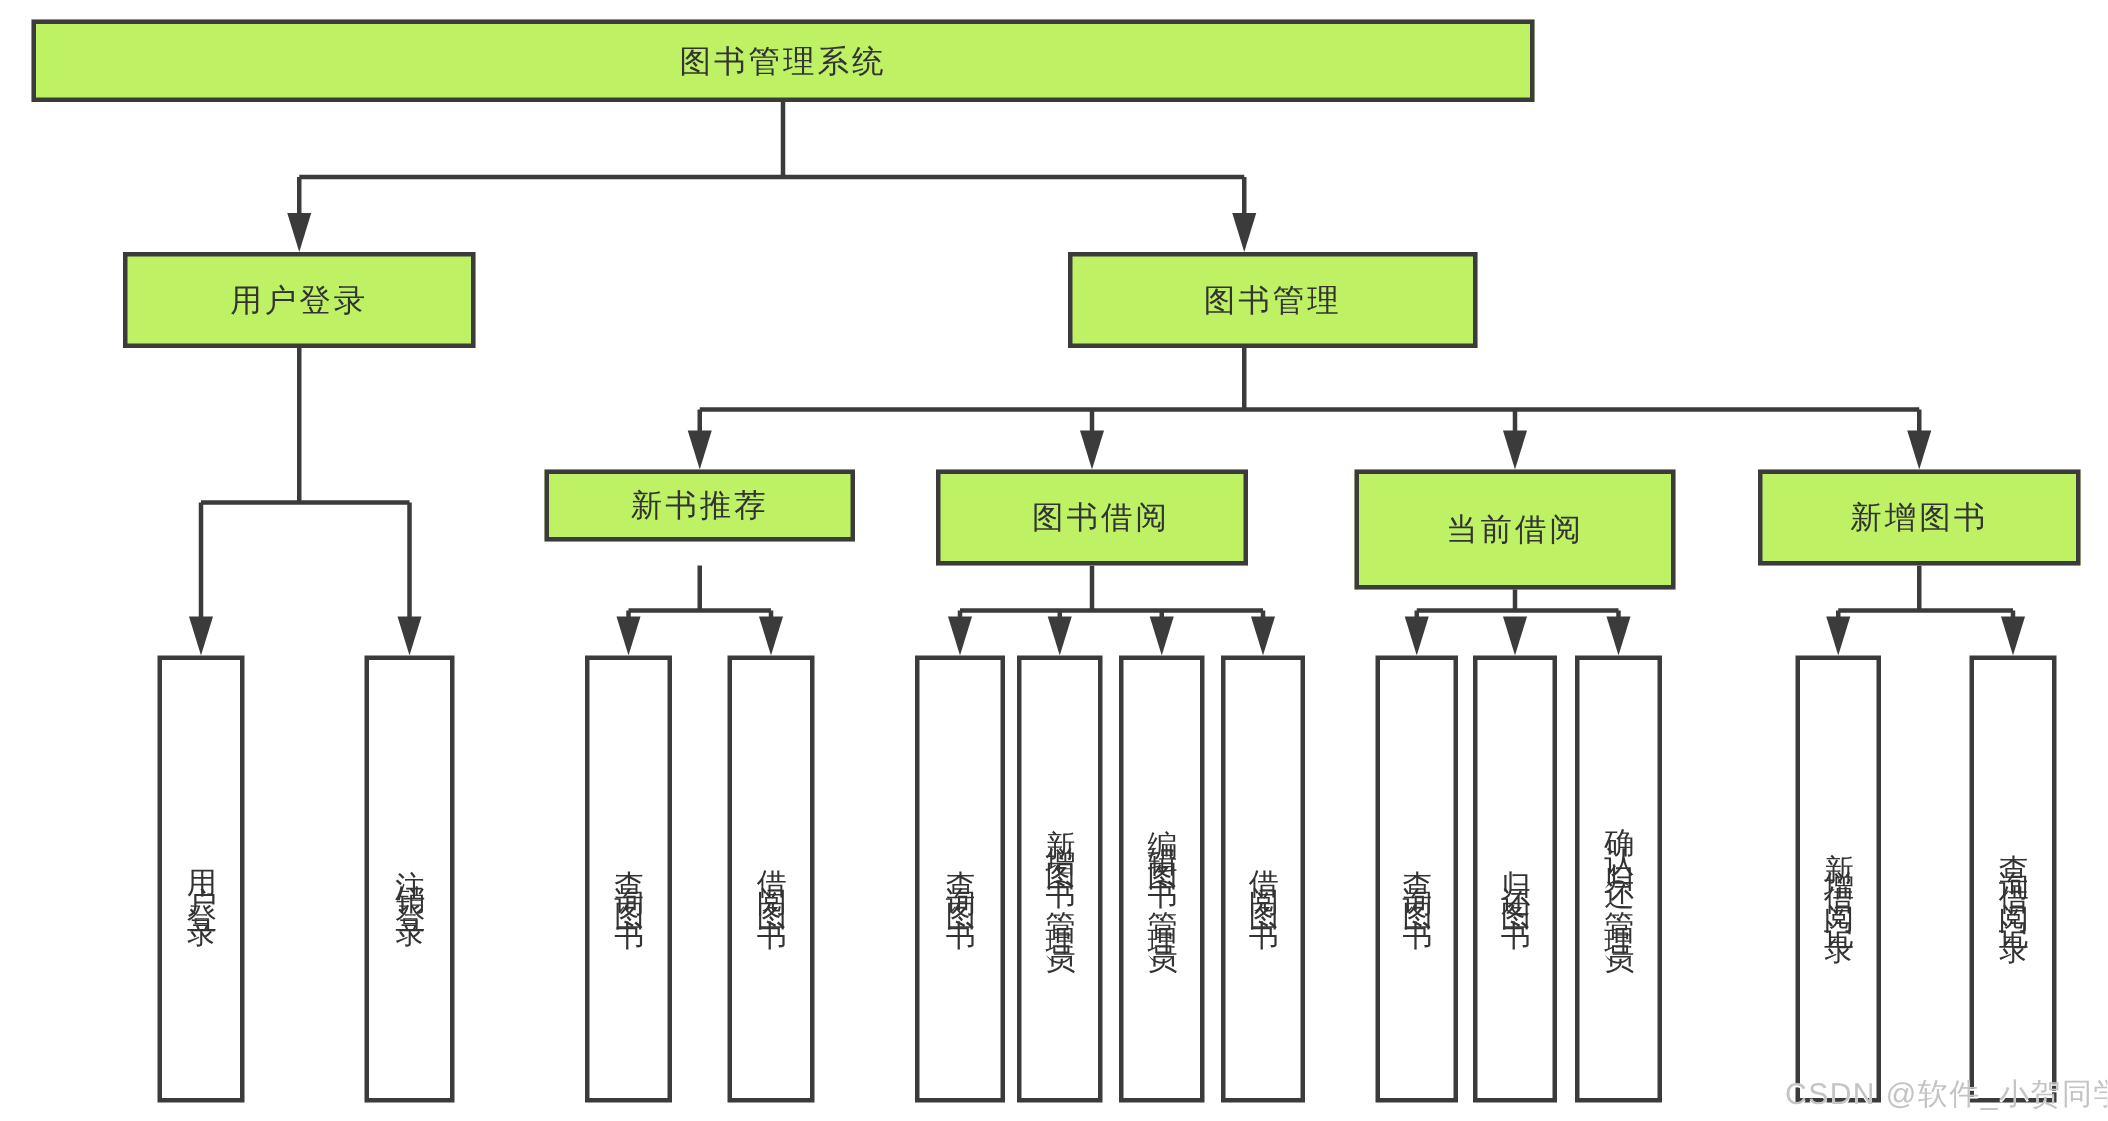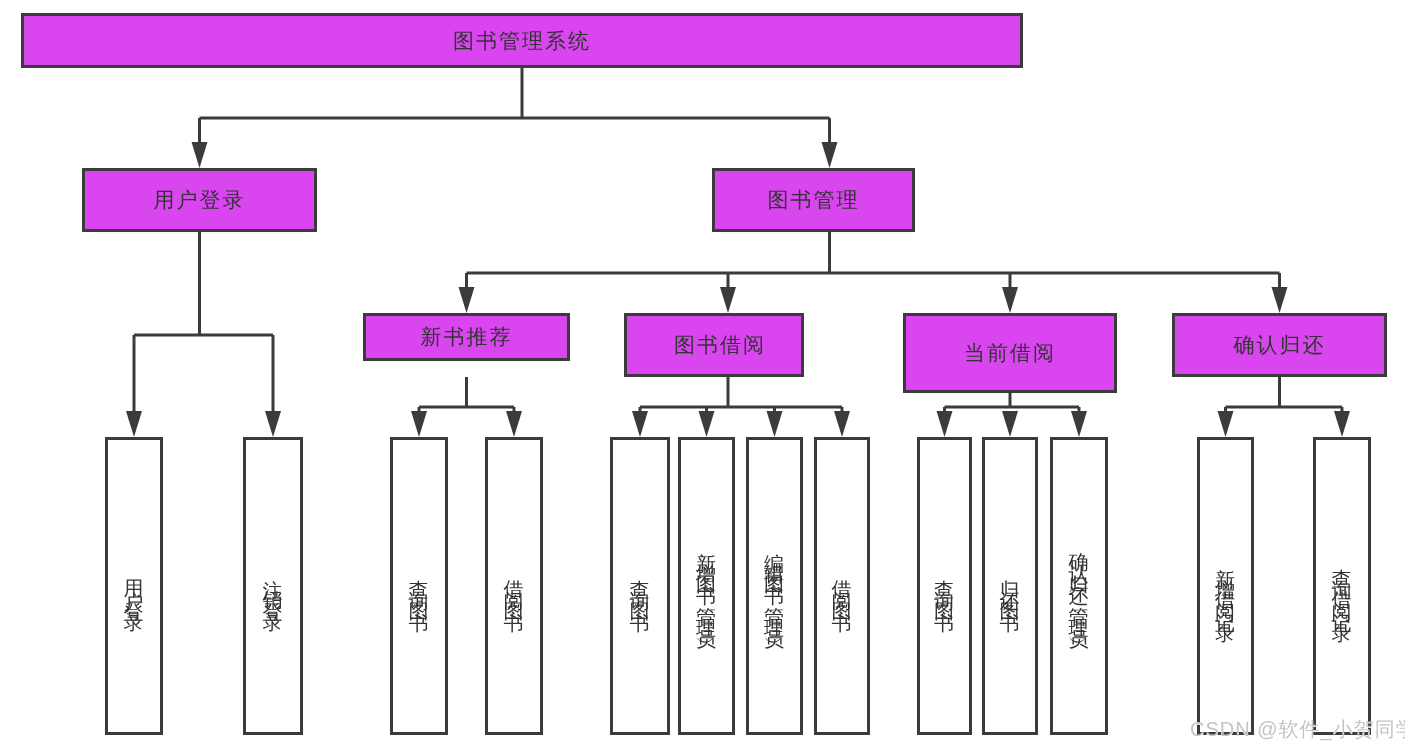--- a/index.html
+++ b/index.html
@@ -21,21 +21,21 @@
     left: 0;
     top: 0;
     width: 1405px;
     height: 747px;
     pointer-events: none;
   }
   .hnode {
     position: absolute;
     box-sizing: border-box;
     border: 3px solid #3b3b3b;
-    background: #d946ef;
+    background: #bef264;
     display: flex;
     align-items: center;
     justify-content: center;
     font-size: 21px;
     letter-spacing: 2px;
     white-space: nowrap;
     z-index: 2;
   }
   .leaf {
     position: absolute;
@@ -139,26 +139,26 @@
       <polygon points="1071,411 1087,411 1079,437"></polygon>
 
       <polygon points="1217.5,411 1233.5,411 1225.5,437"></polygon>
       <polygon points="1334,411 1350,411 1342,437"></polygon>
     </g>
   </svg>
 
   <div class="hnode" style="left:21px; top:13px; width:1002px; height:55px;">图书管理系统</div>
 
   <div class="hnode" style="left:82px; top:168px; width:235px; height:64px;">用户登录</div>
-  <div class="hnode" style="left:712px; top:168px; width:203px; height:64px;">图书管理</div>
+  <div class="hnode" style="left:712px; top:168px; width:273px; height:64px;">图书管理</div>
 
   <div class="hnode" style="left:363px; top:313px; width:207px; height:48px;">新书推荐</div>
-  <div class="hnode" style="left:624px; top:313px; width:180px; height:64px;padding-left:12px;">图书借阅</div>
+  <div class="hnode" style="left:624px; top:313px; width:208px; height:64px;padding-left:12px;">图书借阅</div>
   <div class="hnode" style="left:903px; top:313px; width:214px; height:80px;">当前借阅</div>
-  <div class="hnode" style="left:1172px; top:313px; width:215px; height:64px;">确认归还</div>
+  <div class="hnode" style="left:1172px; top:313px; width:215px; height:64px;">新增图书</div>
 
   <div class="leaf" style="left:105px; width:58px;">用户登录</div>
   <div class="leaf" style="left:243px; width:60px;">注销登录</div>
 
   <div class="leaf" style="left:390px; width:58px;">查询图书</div>
   <div class="leaf" style="left:485px; width:58px;">借阅图书</div>
 
   <div class="leaf" style="left:610px; width:60px;">查询图书</div>
   <div class="leaf" style="left:678px; width:57px;">新增图书（管理员）</div>
   <div class="leaf" style="left:746px; width:57px;">编辑图书（管理员）</div>

